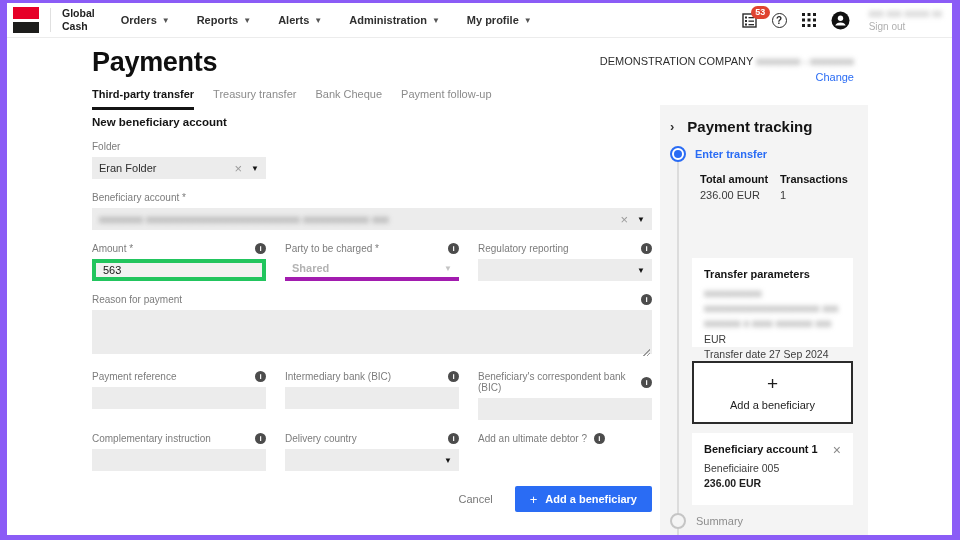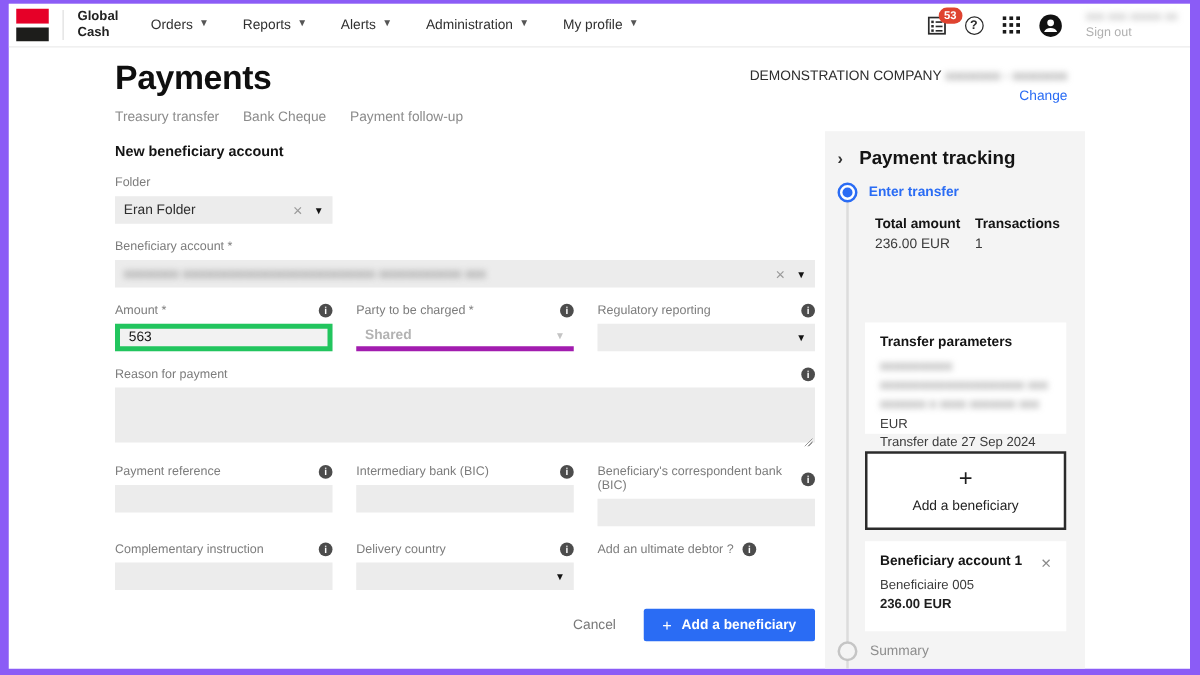--- a/index.html
+++ b/index.html
@@ -11,21 +11,21 @@
   
   .topbar { position:absolute; top:0; left:0; width:100%; height:35px; background:#fff;
             border-bottom:1px solid #ececec; display:flex; align-items:center; padding:0 10px 0 4px; }
   .sg-logo { width:26px; height:26px; display:flex; flex-direction:column; margin-left:2px; }
   .sg-logo .r { flex:1; background:#e60028; }
   .sg-logo .w { height:3px; background:#fff; }
   .sg-logo .b { flex:1; background:#1d1d1b; }
   .topbar .vdiv { width:1px; height:24px; background:#e0e0e0; margin:0 11px; }
   .brand { font-size:10.5px; font-weight:700; color:#222; line-height:1.2; }
   .mainnav { display:flex; align-items:center; margin-left:26px; gap:27px; }
-  .navitem { font-size:11px; color:#303030; cursor:pointer; display:flex; align-items:flex-start; gap:5px; }
+  .navitem { font-size:11px; color:#303030; cursor:pointer; display:flex; align-items:center; gap:5px;font-weight:bold; }
   .navitem .caret { font-size:8px; color:#555; }
   .topicons { margin-left:auto; display:flex; align-items:center; gap:15px; }
   .iconbtn { position:relative; display:flex; align-items:center; justify-content:center; cursor:pointer; }
   .badge { position:absolute; top:-7px; left:9px; background:#df4330; color:#fff; font-size:9px;
            font-weight:700; border-radius:9px; padding:1.5px 4.5px; line-height:1.2; }
   .helpcirc { width:15px; height:15px; border:1.5px solid #2b2b2b; border-radius:50%; font-size:10px;
               font-weight:700; color:#2b2b2b; display:flex; align-items:center; justify-content:center; }
   .userblock { margin-left:4px; line-height:1.3; }
   .userblock .uname { font-size:10px; color:#9a9a9a; }
   .userblock .signout { font-size:10px; color:#b0b0b0; cursor:pointer; }
@@ -200,20 +200,21 @@
   <div class="h1">Payments</div>
   <div class="companybox">
     <div class="companyline">
       <span>DEMONSTRATION COMPANY</span>
       <span class="redacted">xxxxxxxx - xxxxxxxx</span>
     </div>
     <span class="changelink">Change</span>
   </div>
 
   <div class="tabs">
+    <div class="tab active">Third-party transfer</div>
     <div class="tab">Treasury transfer</div>
     <div class="tab">Bank Cheque</div>
     <div class="tab">Payment follow-up</div>
   </div>
 
   <div class="form">
     <div class="sectitle">New beneficiary account</div>
 
     <div class="grid3">
       <div class="col">

